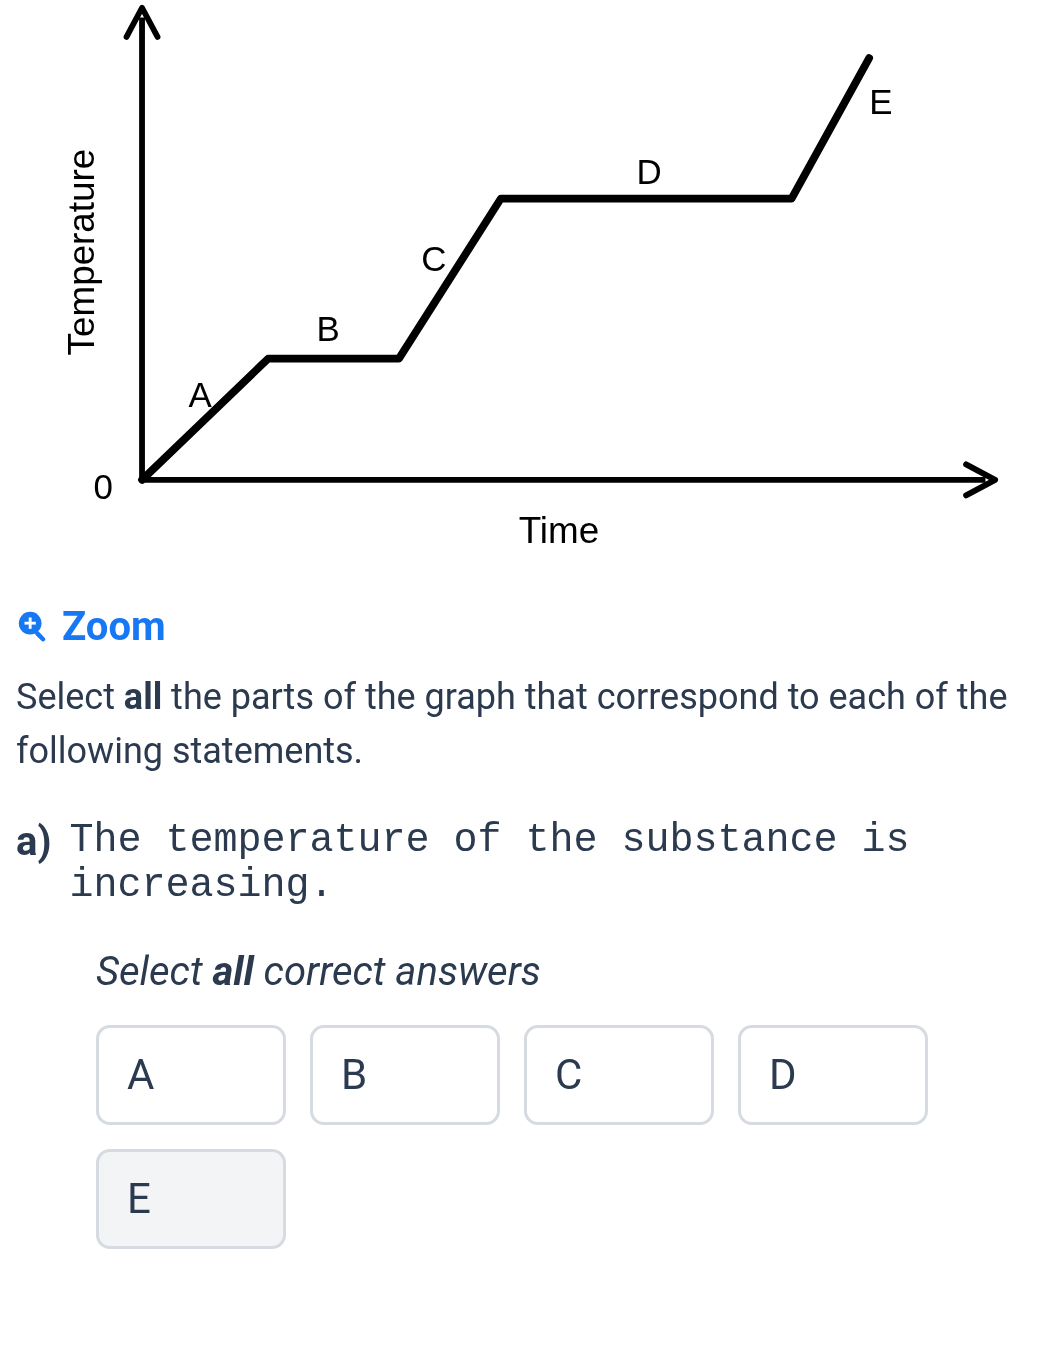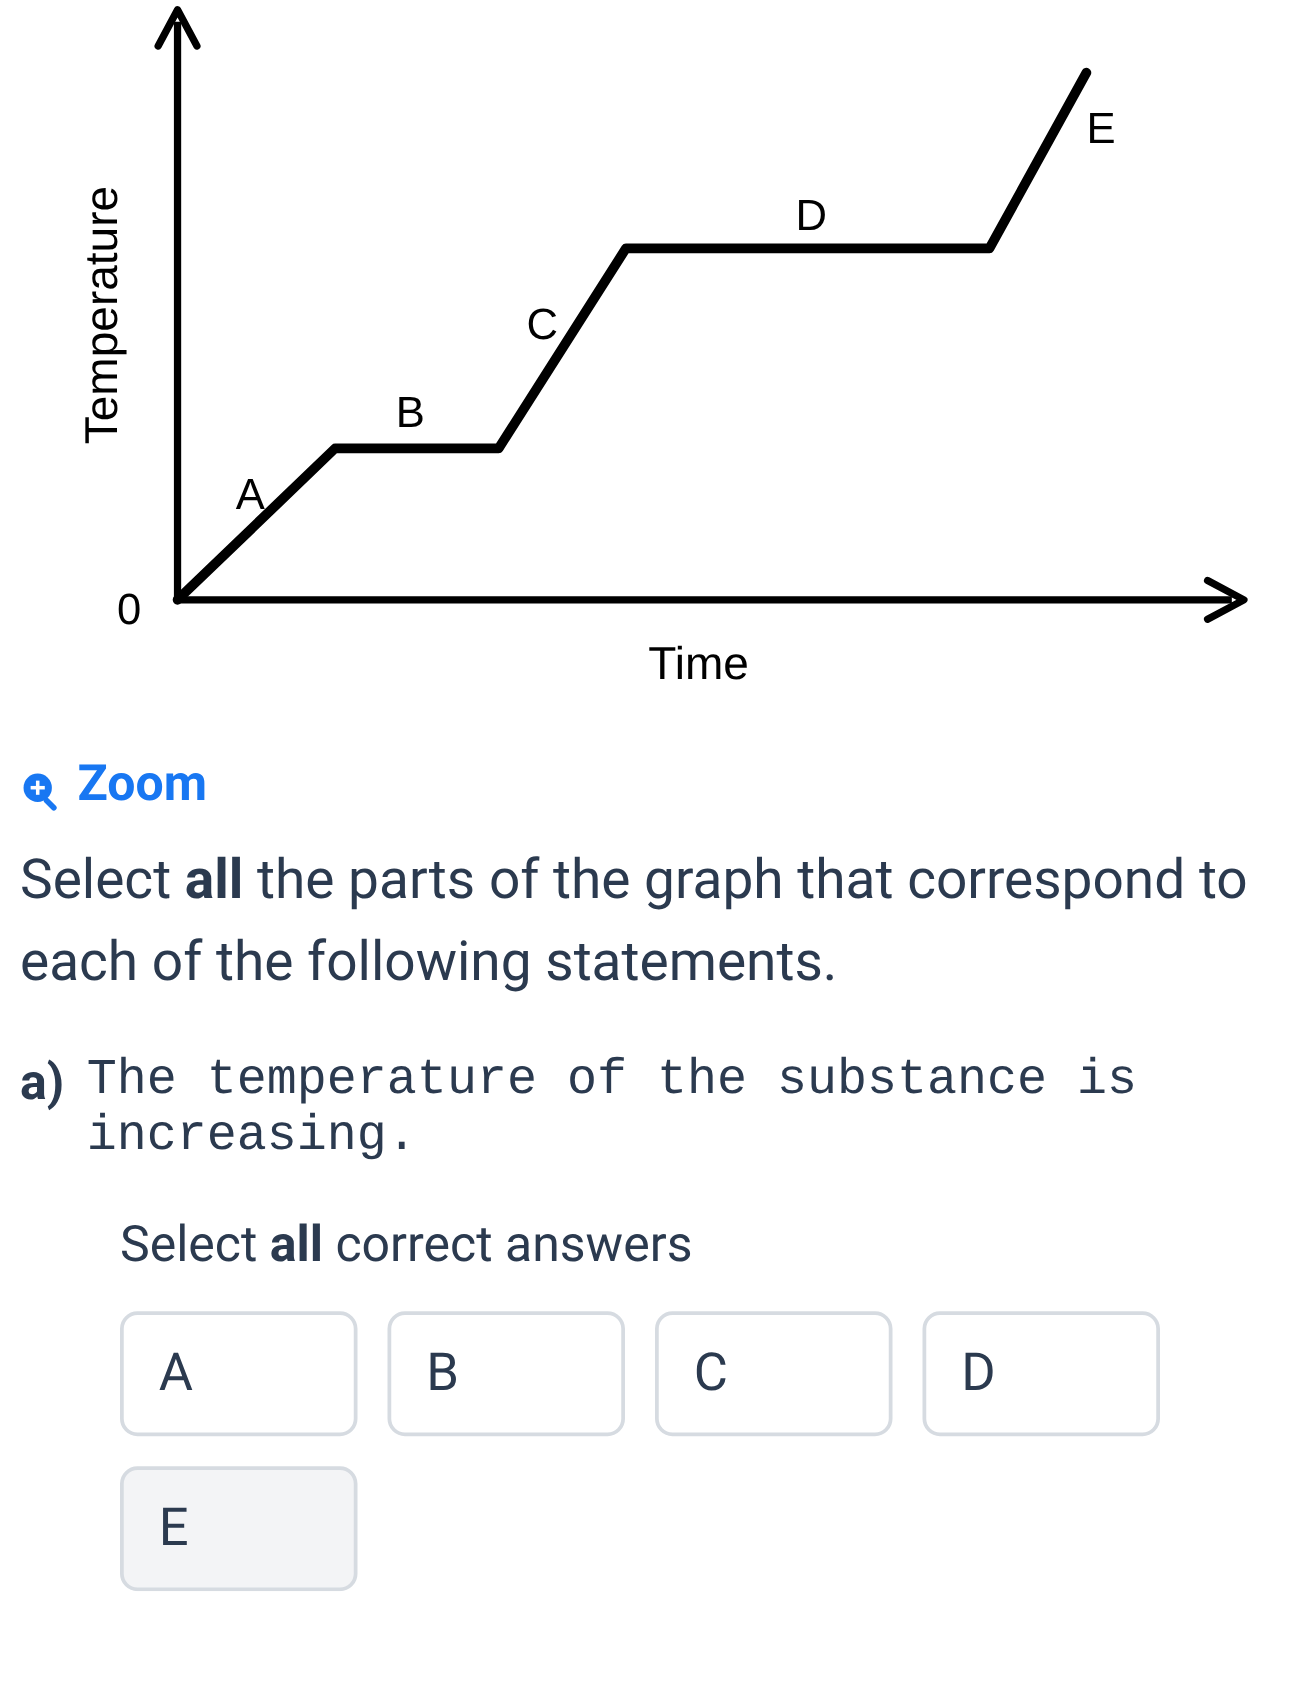--- a/index.html
+++ b/index.html
@@ -17,58 +17,59 @@
     width: 100%;
     padding: 0;
   }
   .chart-svg {
     display: block;
     width: 100%;
     height: auto;
   }
   .zoom-row {
     display: flex;
-    align-items: flex-end;
+    align-items: center;
     gap: 12px;
     margin-top: 50px;
     margin-bottom: 20px;
     cursor: pointer;
   }
   .zoom-icon {
     width: 34px;
     height: 34px;
     color: #1877F2;
     flex-shrink: 0;
   }
   .zoom-text {
     color: #1877F2;
     font-size: 40px;
     font-weight: 700;
   }
   .instructions {
-    font-size: 44px;
+    font-size: 36px;
     line-height: 1.5;
     color: #2b3a4f;
     margin-bottom: 40px;
   }
   .instructions b { font-weight: 700; }
   .question-row {
     display: flex;
     gap: 18px;
     font-size: 40px;
     color: #2b3a4f;
     margin-bottom: 40px;
   }
   .q-label { font-weight: 700; color: #2b3a4f; }
   .q-text { flex: 1; font-family: Liberation Mono, monospace; }
   .sub-instruct {
     font-size: 40px;
     color: #2b3a4f;
     margin-left: 80px;
     margin-bottom: 30px;
+    font-style: italic;
   }
   .sub-instruct b { font-weight: 700; }
   .options {
     margin-left: 80px;
     display: flex;
     flex-wrap: wrap;
     gap: 24px;
     max-width: 900px;
   }
   .option-btn {

